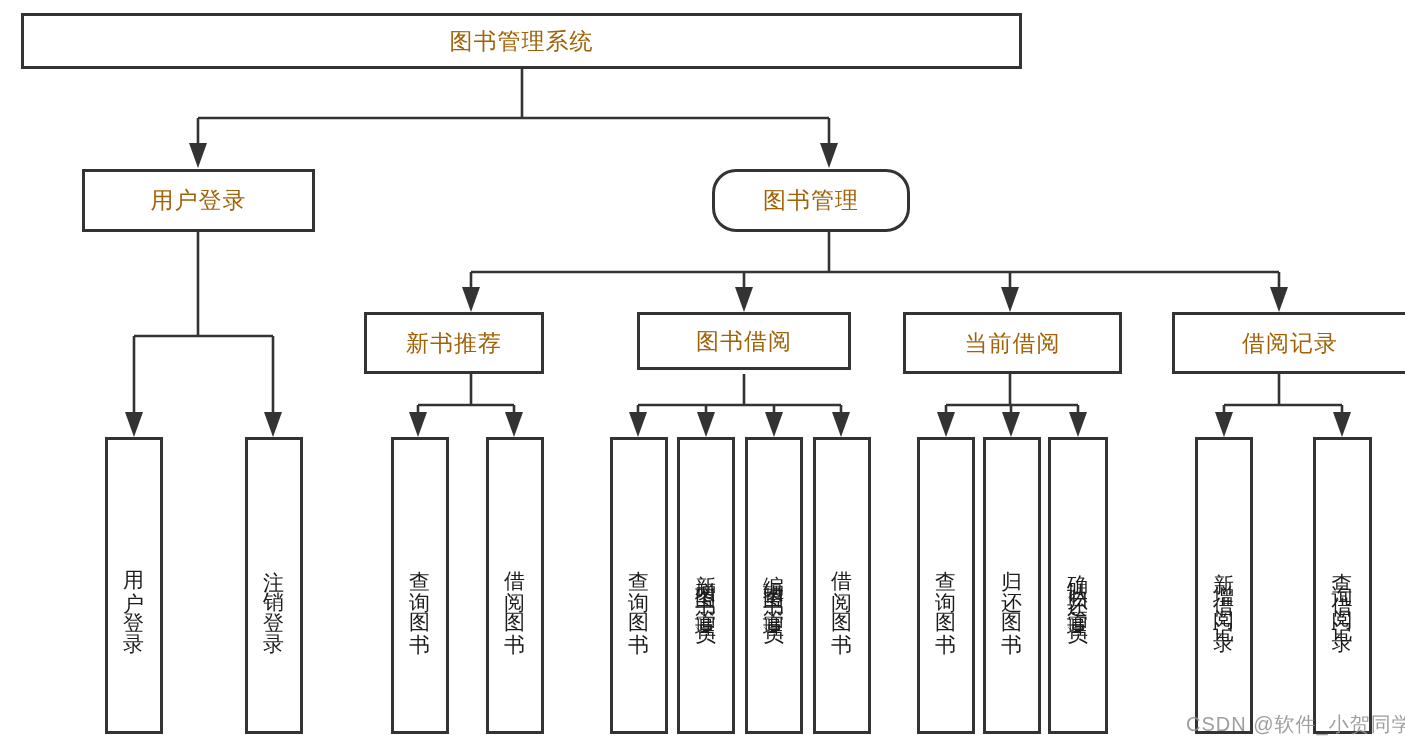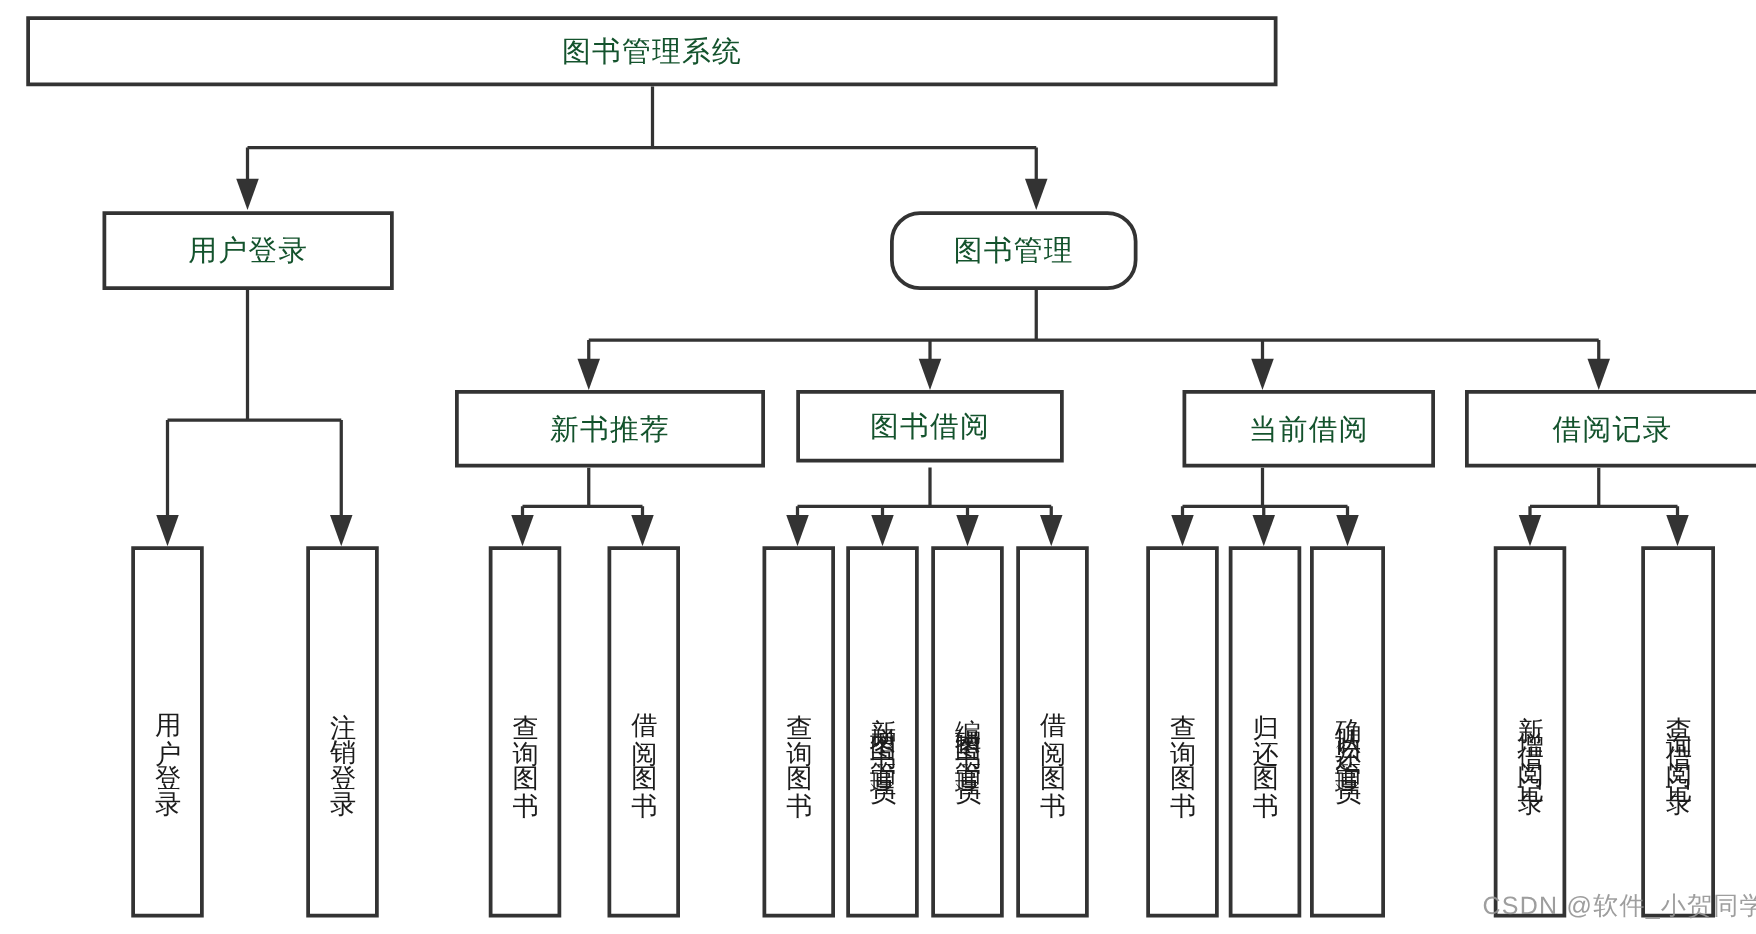--- a/index.html
+++ b/index.html
@@ -4,21 +4,21 @@
 <style>
   html, body { margin:0; padding:0; background:#ffffff; }
   .stage {
     position:relative; width:1405px; height:747px; background:#ffffff;
     overflow:hidden; font-family:"Liberation Sans", sans-serif;
   }
   svg.wires { position:absolute; left:0; top:0; width:1405px; height:747px; }
   .node {
     position:absolute; box-sizing:border-box; background:#ffffff;
     border:3px solid #333333; display:flex; align-items:center; justify-content:center;
-    color:#14532d; font-size:23px; letter-spacing:1px; white-space:nowrap;
+    color:#a16207; font-size:23px; letter-spacing:1px; white-space:nowrap;
   }
   .leaf {
     position:absolute; box-sizing:border-box; background:#ffffff;
     border:3px solid #333333; display:flex; align-items:center; justify-content:center;
     color:#1c1c1c;
   }
   .vt {
     writing-mode:vertical-rl; text-orientation:mixed;
     font-size:21px; line-height:1; white-space:nowrap;
   }
@@ -73,23 +73,23 @@
       <polygon points="1215,412 1233,412 1224,437"></polygon>
       <polygon points="1333,412 1351,412 1342,437"></polygon>
     </g>
   </svg>
 
   <div class="node" style="left:21px; top:13px; width:1001px; height:56px;">图书管理系统</div>
 
   <div class="node" style="left:82px; top:169px; width:233px; height:63px;">用户登录</div>
   <div class="node" style="left:712px; top:169px; width:198px; height:63px;border-radius:24px;">图书管理</div>
 
-  <div class="node" style="left:364px; top:312px; width:248px; height:62px;">新书推荐</div>
+  <div class="node" style="left:364px; top:312px; width:180px; height:62px;">新书推荐</div>
   <div class="node" style="left:637px; top:312px; width:214px; height:58px;">图书借阅</div>
-  <div class="node" style="left:946px; top:312px; width:202px; height:62px;">当前借阅</div>
+  <div class="node" style="left:903px; top:312px; width:219px; height:62px;">当前借阅</div>
   <div class="node" style="left:1172px; top:312px; width:236px; height:62px;">借阅记录</div>
 
   <div class="leaf" style="left:105px; top:437px; width:58px; height:297px;">
     <span class="vt ls4">用户登录</span>
   </div>
   <div class="leaf" style="left:245px; top:437px; width:58px; height:297px;">
     <span class="vt ls4">注销登录</span>
   </div>
 
   <div class="leaf" style="left:391px; top:437px; width:58px; height:297px;">

